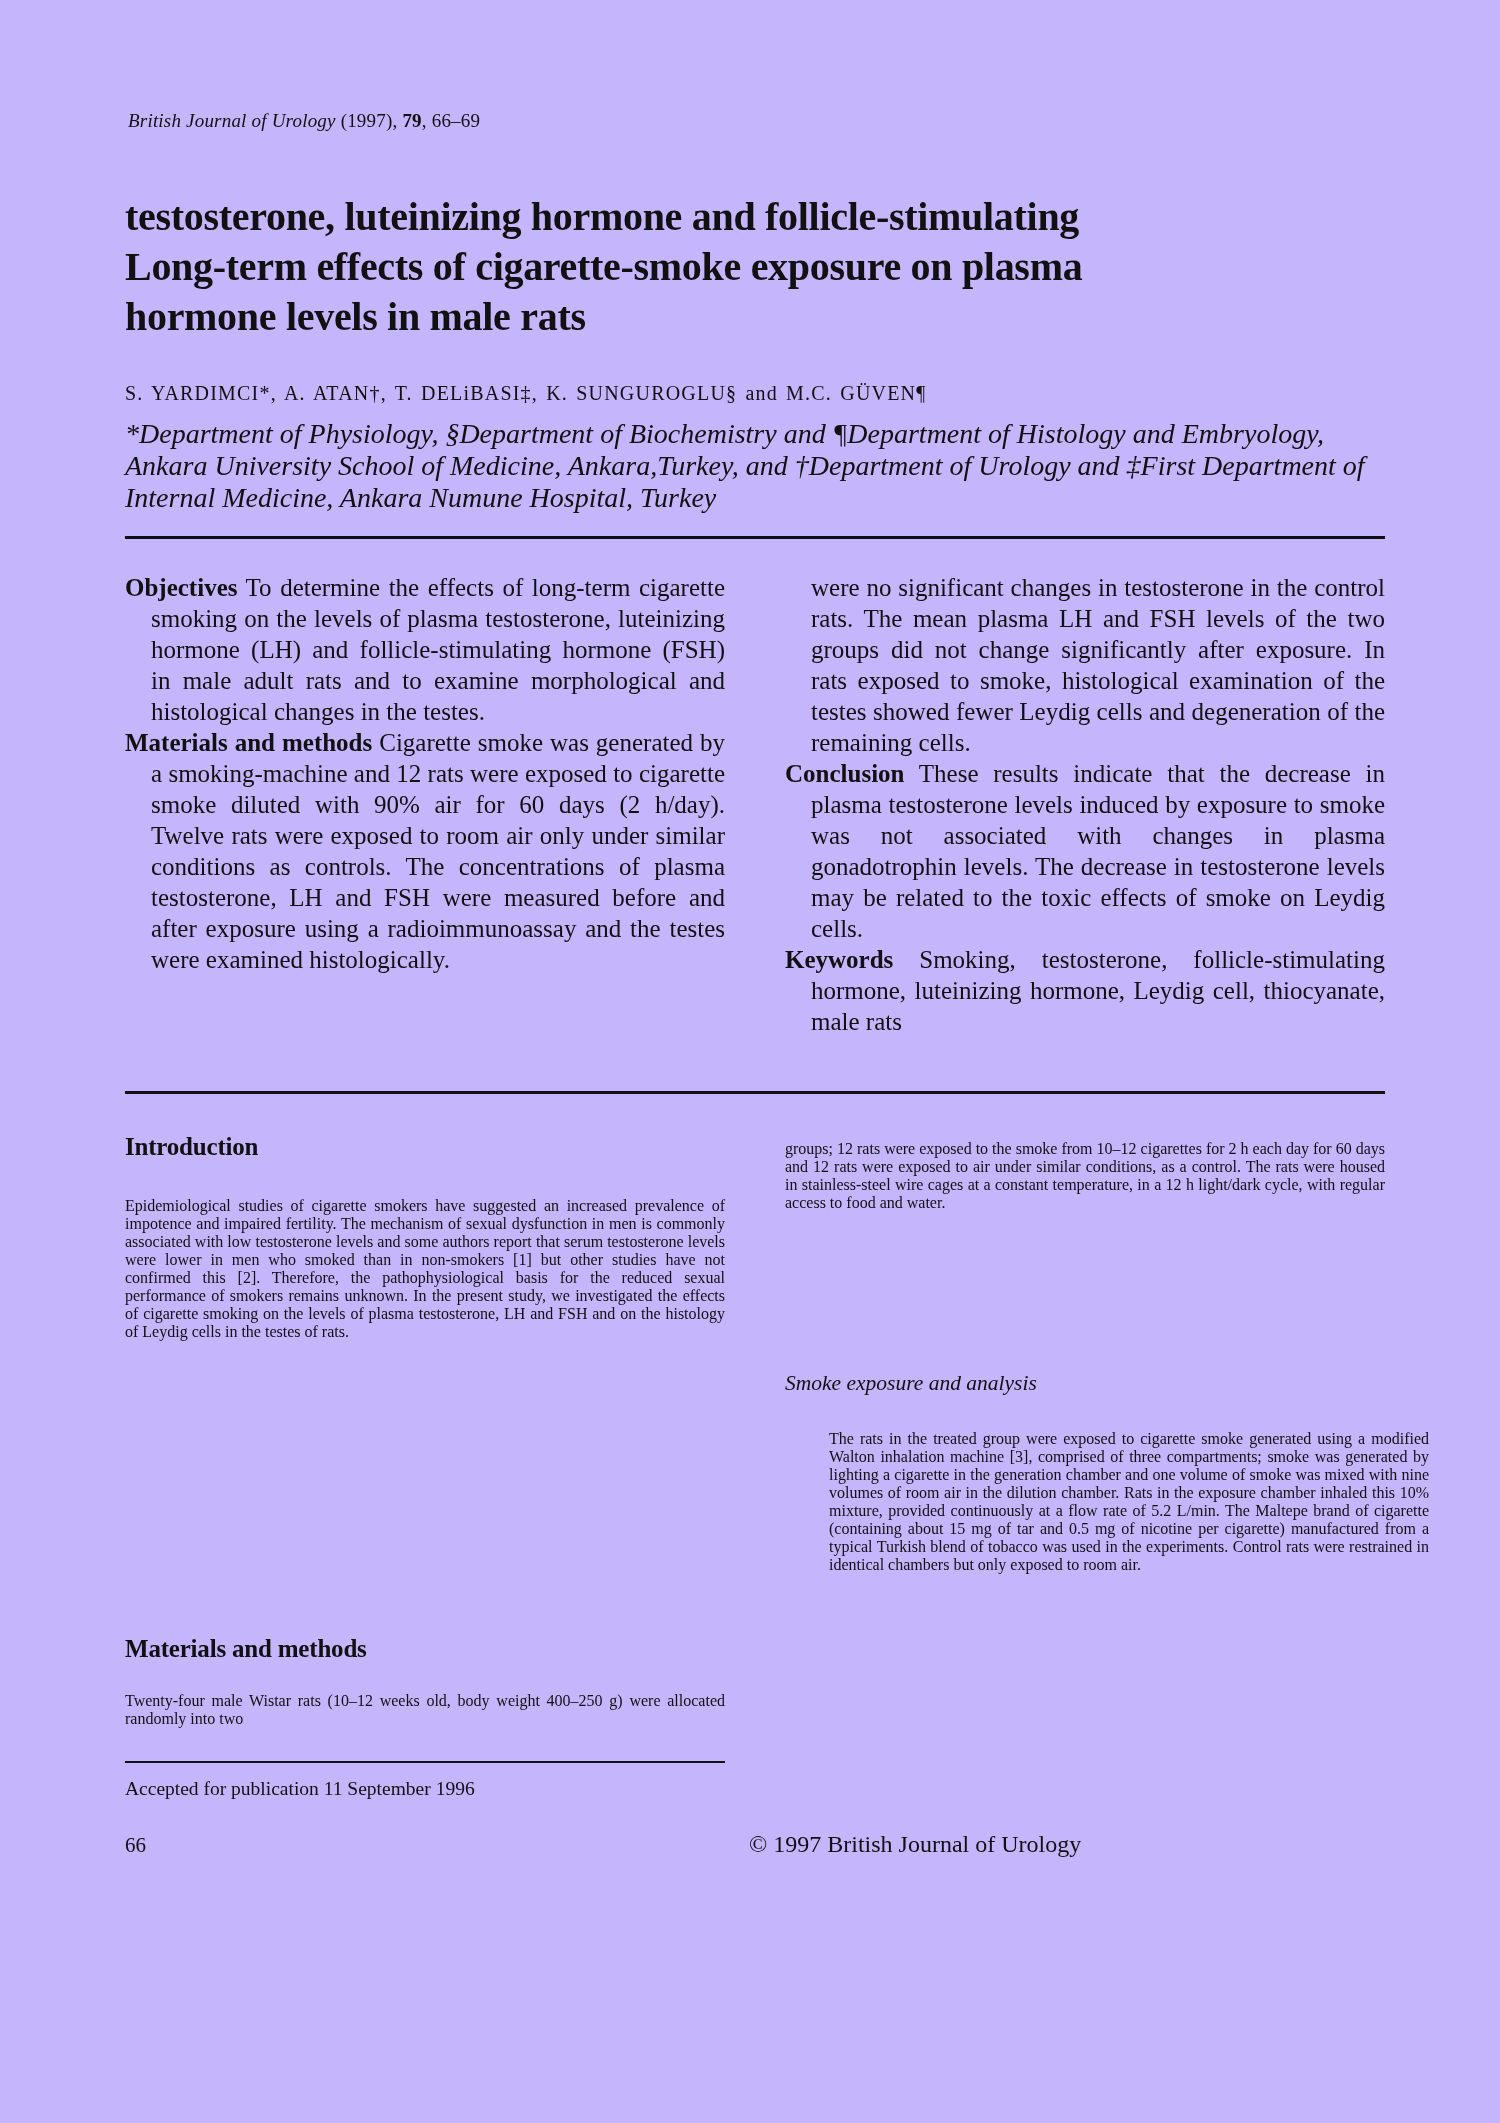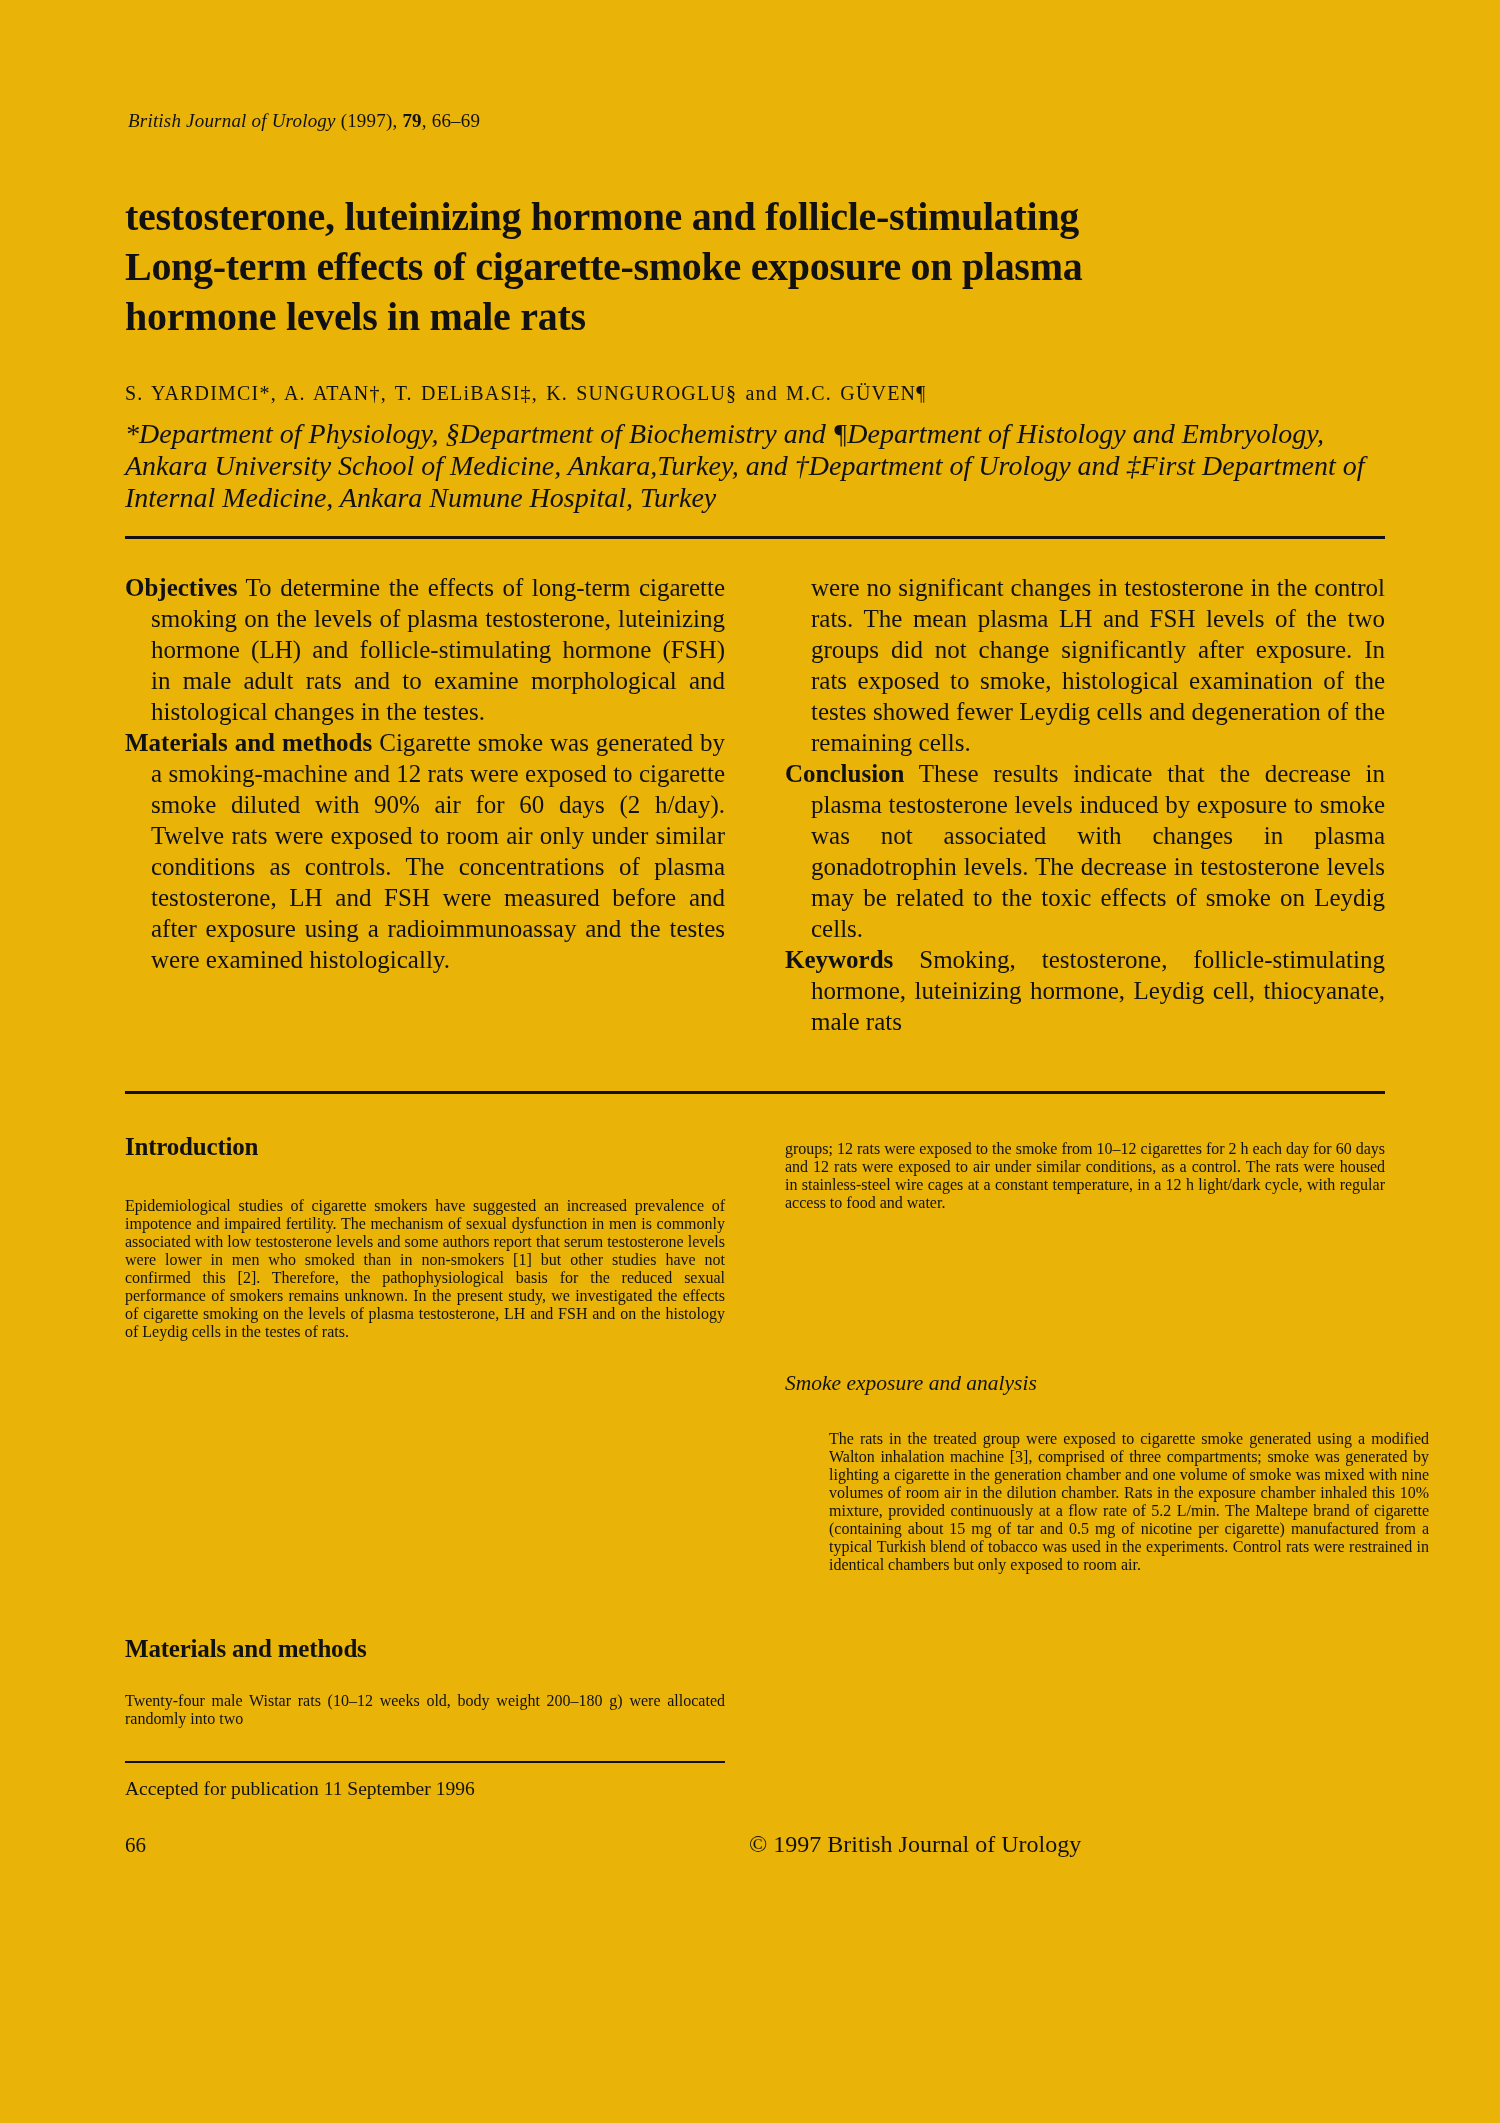--- a/index.html
+++ b/index.html
@@ -4,21 +4,21 @@
 <style>
   html, body {
     margin: 0;
     padding: 0;
     background: #ffffff;
   }
   .page {
     position: relative;
     width: 1500px;
     height: 2123px;
-    background: #eab308;
+    background: #c4b5fd;
     color: #111111;
     font-family: "Liberation Serif", "DejaVu Serif", serif;
     overflow: hidden;
   }
   .journal-line {
     position: absolute;
     left: 128px;
     top: 110px;
     font-size: 19px;
     letter-spacing: 0.2px;
@@ -146,21 +146,21 @@
       <p class="abs-par"><span class="lbl">Keywords</span><span> Smoking, testosterone, follicle-stimulating hormone, luteinizing hormone, Leydig cell, thiocyanate, male rats</span></p>
     </div>
   </div>
 
   <div class="rule rule-mid"></div>
 
   <div class="heading intro-heading">Introduction</div>
   <p class="para intro-para">Epidemiological studies of cigarette smokers have suggested an increased prevalence of impotence and impaired fertility. The mechanism of sexual dysfunction in men is commonly associated with low testosterone levels and some authors report that serum testosterone levels were lower in men who smoked than in non-smokers [1] but other studies have not confirmed this [2]. Therefore, the pathophysiological basis for the reduced sexual performance of smokers remains unknown. In the present study, we investigated the effects of cigarette smoking on the levels of plasma testosterone, LH and FSH and on the histology of Leydig cells in the testes of rats.</p>
 
   <div class="heading mm-heading">Materials and methods</div>
-  <p class="para mm-para-left">Twenty-four male Wistar rats (10–12 weeks old, body weight 200–180 g) were allocated randomly into two</p>
+  <p class="para mm-para-left">Twenty-four male Wistar rats (10–12 weeks old, body weight 400–250 g) were allocated randomly into two</p>
 
   <div class="footnote-rule"></div>
   <div class="accepted-note">Accepted for publication 11 September 1996</div>
   <div class="page-number">66</div>
 
   <p class="para mm-para-right">groups; 12 rats were exposed to the smoke from 10–12 cigarettes for 2 h each day for 60 days and 12 rats were exposed to air under similar conditions, as a control. The rats were housed in stainless-steel wire cages at a constant temperature, in a 12 h light/dark cycle, with regular access to food and water.</p>
   <div class="subheading smoke-subhead">Smoke exposure and analysis</div>
   <p class="para smoke-para">The rats in the treated group were exposed to cigarette smoke generated using a modified Walton inhalation machine [3], comprised of three compartments; smoke was generated by lighting a cigarette in the generation chamber and one volume of smoke was mixed with nine volumes of room air in the dilution chamber. Rats in the exposure chamber inhaled this 10% mixture, provided continuously at a flow rate of 5.2 L/min. The Maltepe brand of cigarette (containing about 15 mg of tar and 0.5 mg of nicotine per cigarette) manufactured from a typical Turkish blend of tobacco was used in the experiments. Control rats were restrained in identical chambers but only exposed to room air.</p>
 
   <div class="copyright-note">© 1997 British Journal of Urology</div>

